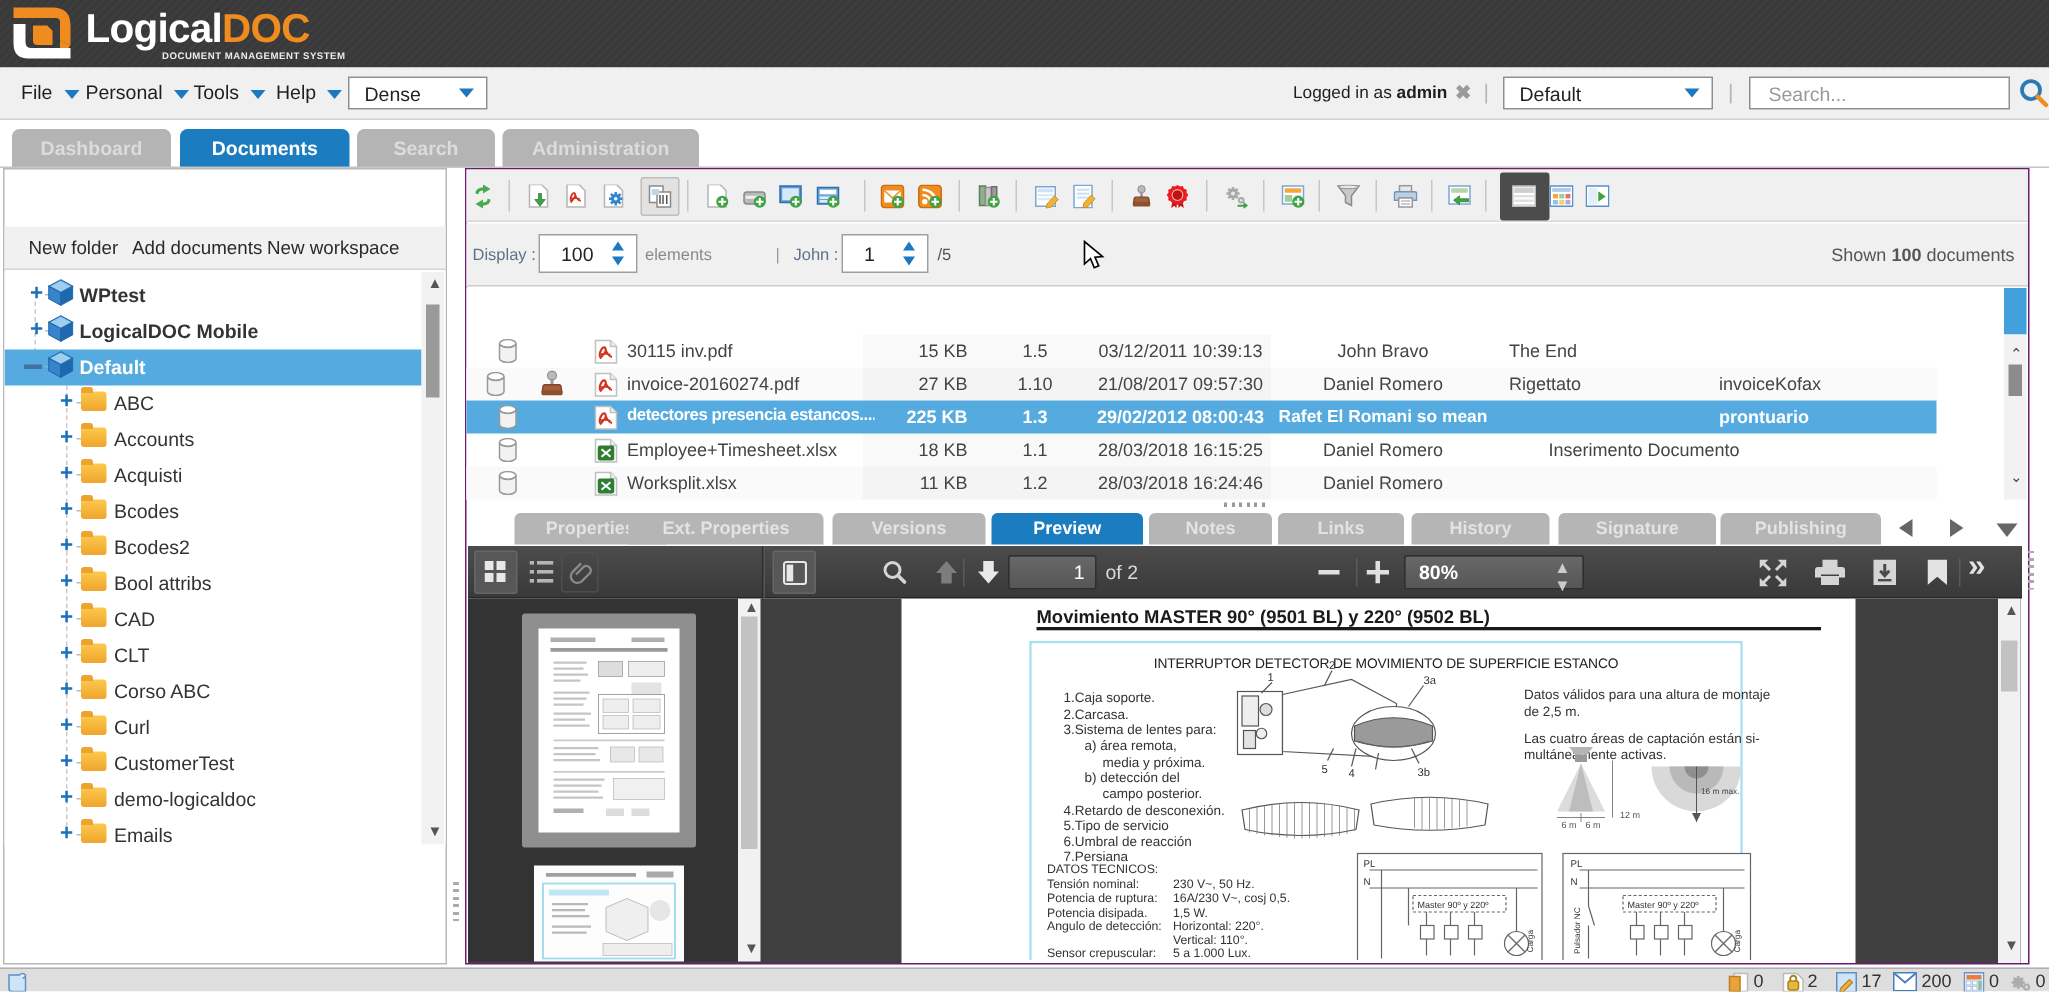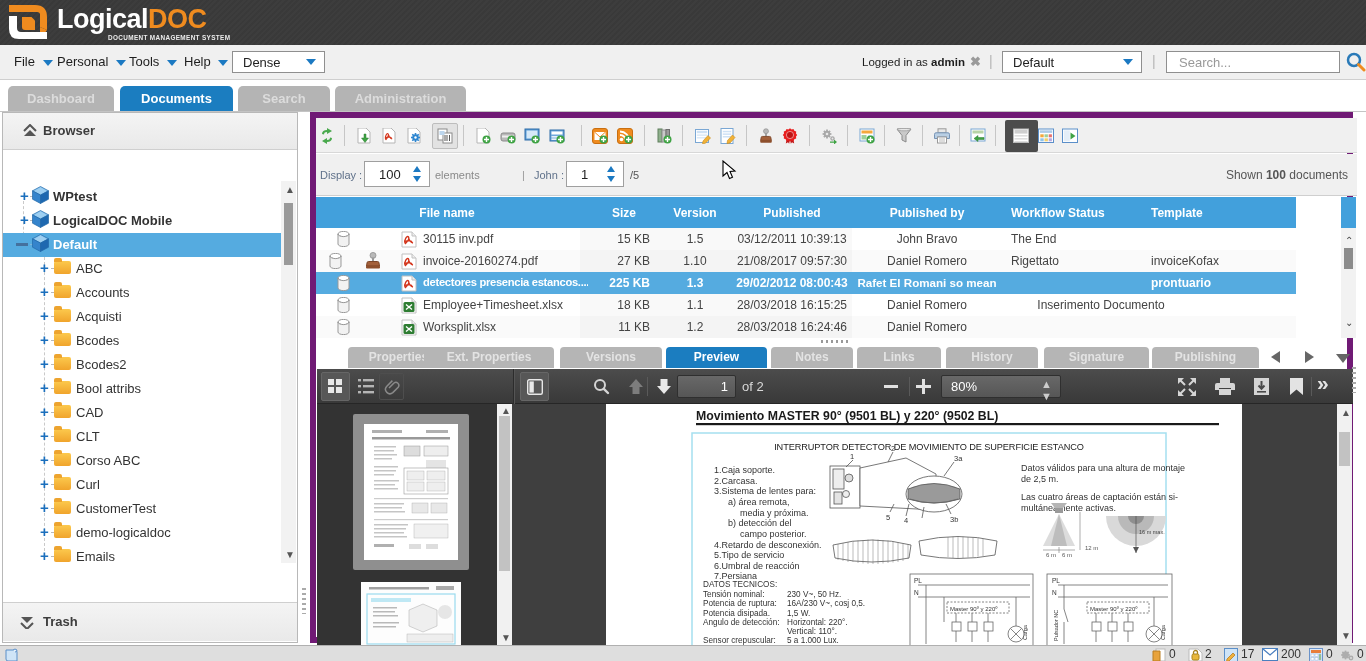--- a/index.html
+++ b/index.html
@@ -46,21 +46,21 @@
   background:linear-gradient(#fcc94d,#f0a42c); border-radius:2px; }
 .fold:before { content:""; position:absolute; left:0; top:-3px; width:8px; height:4px;
   background:#eda42f; border-radius:2px 2px 0 0; }
 
 
 .sbtrack { position:absolute; background:#f2f2f2; }
 .sbthumb { position:absolute; background:#9a9a9a; }
 .sbarr { position:absolute; font-size:10px; color:#555; }
 
 
-#main { left:310px; top:112px; width:1043px; height:531px; background:#fff; border:6px solid #701a75; }
+#main { left:310px; top:112px; width:1043px; height:531px; background:#fff; border:1px solid #701a75; }
 #iconbar { position:absolute; left:0; top:0; width:1041px; height:35px; background:#f0f0f0; border-bottom:1px solid #d8d8d8; }
 .tbi { position:absolute; top:10px; width:16px; height:16px; }
 .tbsep { position:absolute; top:7px; width:1px; height:21px; background:#c6c6c6; }
 #displayrow { position:absolute; left:0; top:36px; width:1041px; height:42px; background:#f0f0f0; border-bottom:1px solid #cfcfcf; font-size:11px; color:#5f718a; }
 .spin { position:absolute; background:#fff; border:1px solid #9f9f9f; font-size:13px; color:#222; }
 .spintri { position:absolute; width:0; height:0; border-left:4.5px solid transparent; border-right:4.5px solid transparent; }
 .up { border-bottom:6px solid #1b79c2; }
 .dn { border-top:6px solid #1b79c2; }
 
 
@@ -129,26 +129,24 @@
 </svg>
 </div>
 
 <div class="tab" style="left:8px; width:106px;">Dashboard</div>
 <div class="tab active" style="left:120px; width:113px;">Documents</div>
 <div class="tab" style="left:238px; width:92px;">Search</div>
 <div class="tab" style="left:335px; width:131px;">Administration</div>
 <div class="abs" id="tabline"></div>
 
 <div class="abs" id="leftpanel">
-  <div class="secthead" style="top:0; height:37px; border-top:none;">
-    <svg style="position:absolute; left:19px; top:11px;" width="16" height="14" viewBox="0 0 16 14">
-      <path d="M2 7 L8 1 L14 7" fill="none" stroke="#555" stroke-width="2"></path>
-      <path d="M2 12 L8 6 L14 12" fill="#555"></path>
-    </svg>
-    <span style="position:absolute; left:40px; top:10px;">Browser</span>
+  <div id="treebar">
+    <span style="left:16px;">New folder</span>
+    <span style="left:85px;">Add documents</span>
+    <span style="left:175px;">New workspace</span>
   </div>
   <div id="treearea" style="position:absolute; left:0; top:68px; width:294px; height:382px; background:#fff; overflow:hidden;">
     <div style="position:absolute; left:41px; top:76px; width:1px; height:294px; border-left:1px dashed #c9c9c9;"></div>
     <div style="position:absolute; left:20px; top:20px; width:1px; height:44px; border-left:1px dashed #c9c9c9;"></div>
     <div class="trow" style="top:4px;">
         <span class="plus" style="left:17px; top:2px;">+</span>
         <span style="position:absolute; left:27px; top:11px; width:5px; border-top:1px dashed #b9b9b9;"></span>
         <svg class="cubesvg" style="left:29px;" width="17" height="18" viewBox="0 0 17 18">
           <polygon points="8.5,0.5 16.5,4.8 8.5,9.1 0.5,4.8" fill="#85c2ef" stroke="#2268a8" stroke-width=".7"></polygon>
           <polygon points="0.5,4.8 8.5,9.1 8.5,17.5 0.5,13.2" fill="#3584cc" stroke="#2268a8" stroke-width=".7"></polygon>
@@ -254,27 +252,20 @@
     <div class="trow" style="top:364px;">
         <span class="plus" style="left:37px; top:2px;">+</span>
         <span style="position:absolute; left:48px; top:11px; width:5px; border-top:1px dashed #b9b9b9;"></span>
         <span class="fold" style="left:51px;"></span>
         <span class="lbl" style="left:73px;">Emails</span>
       </div>
     <div class="sbtrack" style="left:278px; top:0; width:15px; height:382px;"></div>
     <div class="sbarr" style="left:282px; top:3px;">▲</div>
     <div class="sbthumb" style="left:281px; top:22px; width:9px; height:62px;"></div>
     <div class="sbarr" style="left:282px; top:368px;">▼</div>
-  </div>
-  <div class="secthead" style="top:489px; height:39px; border-top:1px solid #cfcfcf; border-bottom:none;">
-    <svg style="position:absolute; left:16px; top:12px;" width="16" height="14" viewBox="0 0 16 14">
-      <path d="M2 2 L8 8 L14 2" fill="#555"></path>
-      <path d="M2 8 L8 14 L14 8" fill="none" stroke="#555" stroke-width="2"></path>
-    </svg>
-    <span style="position:absolute; left:40px; top:11px;">Trash</span>
   </div>
 </div>
 
 <div class="abs" style="left:302px; top:588px; width:4px; height:26px; background:repeating-linear-gradient(#aaa 0 2px, transparent 2px 5px);"></div>
 
 <div class="abs" id="main">
   <div id="iconbar">
     <svg class="tbi" style="left:3px;" viewBox="0 0 16 16">
         <path d="M3 6 C3 3.5 5 2 8 2 L8 0 L13 3 L8 6 L8 4 C6 4 5 4.8 5 6.5 Z" fill="#49a94d"></path>
         <path d="M13 10 C13 12.5 11 14 8 14 L8 16 L3 13 L8 10 L8 12 C10 12 11 11.2 11 9.5 Z" fill="#49a94d"></path>
@@ -477,29 +468,20 @@
     <span style="position:absolute; left:218px; top:15px;">John :</span>
     <div class="spin" style="left:250px; top:7px; width:58px; height:26px;">
         <span style="position:absolute; left:14px; top:5px;">1</span>
       <div class="spintri up" style="right:8px; top:4px;"></div>
         <div class="spintri dn" style="right:8px; top:14px;"></div>
       </div>
     <span style="position:absolute; left:314px; top:15px; color:#555;">/5</span>
     <span style="position:absolute; right:9px; top:14px; color:#555; font-size:12px;">Shown <b>100</b> documents</span>
   </div>
   <div id="grid">
-    <div id="ghead">
-      <div style="left:71px; width:120px; text-align:center;">File name</div>
-      <div style="left:268px; width:80px; text-align:center;">Size</div>
-      <div style="left:339px; width:80px; text-align:center;">Version</div>
-      <div style="left:416px; width:120px; text-align:center;">Published</div>
-      <div style="left:551px; width:120px; text-align:center;">Published by</div>
-      <div style="left:695px;">Workflow Status</div>
-      <div style="left:835px;">Template</div>
-    </div>
     <div class="grow" style="top:31px;">
       <span class="colshade"></span>
       <svg class="dbi" style="left:21px;" width="13" height="16" viewBox="0 0 13 16">
           <ellipse cx="6.5" cy="3" rx="5.5" ry="2.6" fill="#fff" stroke="#999"></ellipse>
           <path d="M1 3 V13 A5.5 2.6 0 0 0 12 13 V3 A5.5 2.6 0 0 1 1 3 Z" fill="#f2f2f2" stroke="#999"></path>
         </svg>
       <svg class="fti" style="left:85px;" width="16" height="17" viewBox="0 0 16 17">
           <path d="M1 1 H11 L15 5 V16 H1 Z" fill="#fff" stroke="#c0c0c0"></path>
           <path d="M11 1 L11 5 H15" fill="#eee" stroke="#c0c0c0"></path>
           <path d="M4 12 C3 9 6 4 7.5 6 C9 8 5 12 4 13 M4.5 10.5 C6.5 9.5 10 9.5 11 11 M7.5 6 C8 9 10 11.5 12 12" fill="none" stroke="#d4351c" stroke-width="1.4"></path>
@@ -656,21 +638,21 @@
         <span style="position:absolute; right:7px; top:3px;">1</span>
       </div>
     <span style="position:absolute; left:425px; top:10px; color:#d9d9d9; font-size:13px;">of 2</span>
     <div style="position:absolute; left:567px; top:16px; width:14px; height:3px; background:#e0e0e0;"></div>
     <div style="position:absolute; left:592px; top:8px; width:1px; height:19px; background:#5a5a5a;"></div>
     <svg style="position:absolute; left:599px; top:10px;" width="15" height="15" viewBox="0 0 15 15">
         <rect x="6" y="0" width="3" height="15" fill="#e0e0e0"></rect>
         <rect x="0" y="6" width="15" height="3" fill="#e0e0e0"></rect>
       </svg>
     <div style="position:absolute; left:624px; top:6px; width:120px; height:23px; background:linear-gradient(#686868,#565656); border:1px solid #2f2f2f; border-radius:2px; color:#fff; font-size:13px;">
-      <span style="position:absolute; left:9px; top:3px;">80%</span>
+      <span style="position:absolute; left:9px; top:3px;font-weight:bold;">80%</span>
       <span style="position:absolute; right:8px; top:2px; color:#ccc; font-size:11px;">▲<br>▼</span>
     </div>
     <svg style="position:absolute; left:861px; top:9px;" width="18" height="18" viewBox="0 0 18 18">
         <g fill="#d5d5d5">
           <path d="M0 0 H6 L0 6 Z M18 0 V6 L12 0 Z M0 18 V12 L6 18 Z M18 18 H12 L18 12 Z"></path>
           <path d="M2 2 L7 7 M16 2 L11 7 M2 16 L7 11 M16 16 L11 11" stroke="#d5d5d5" stroke-width="2"></path>
         </g>
       </svg>
     <svg style="position:absolute; left:898px; top:9px;" width="20" height="18" viewBox="0 0 20 18">
         <rect x="5" y="0" width="10" height="5" fill="#d5d5d5"></rect>

